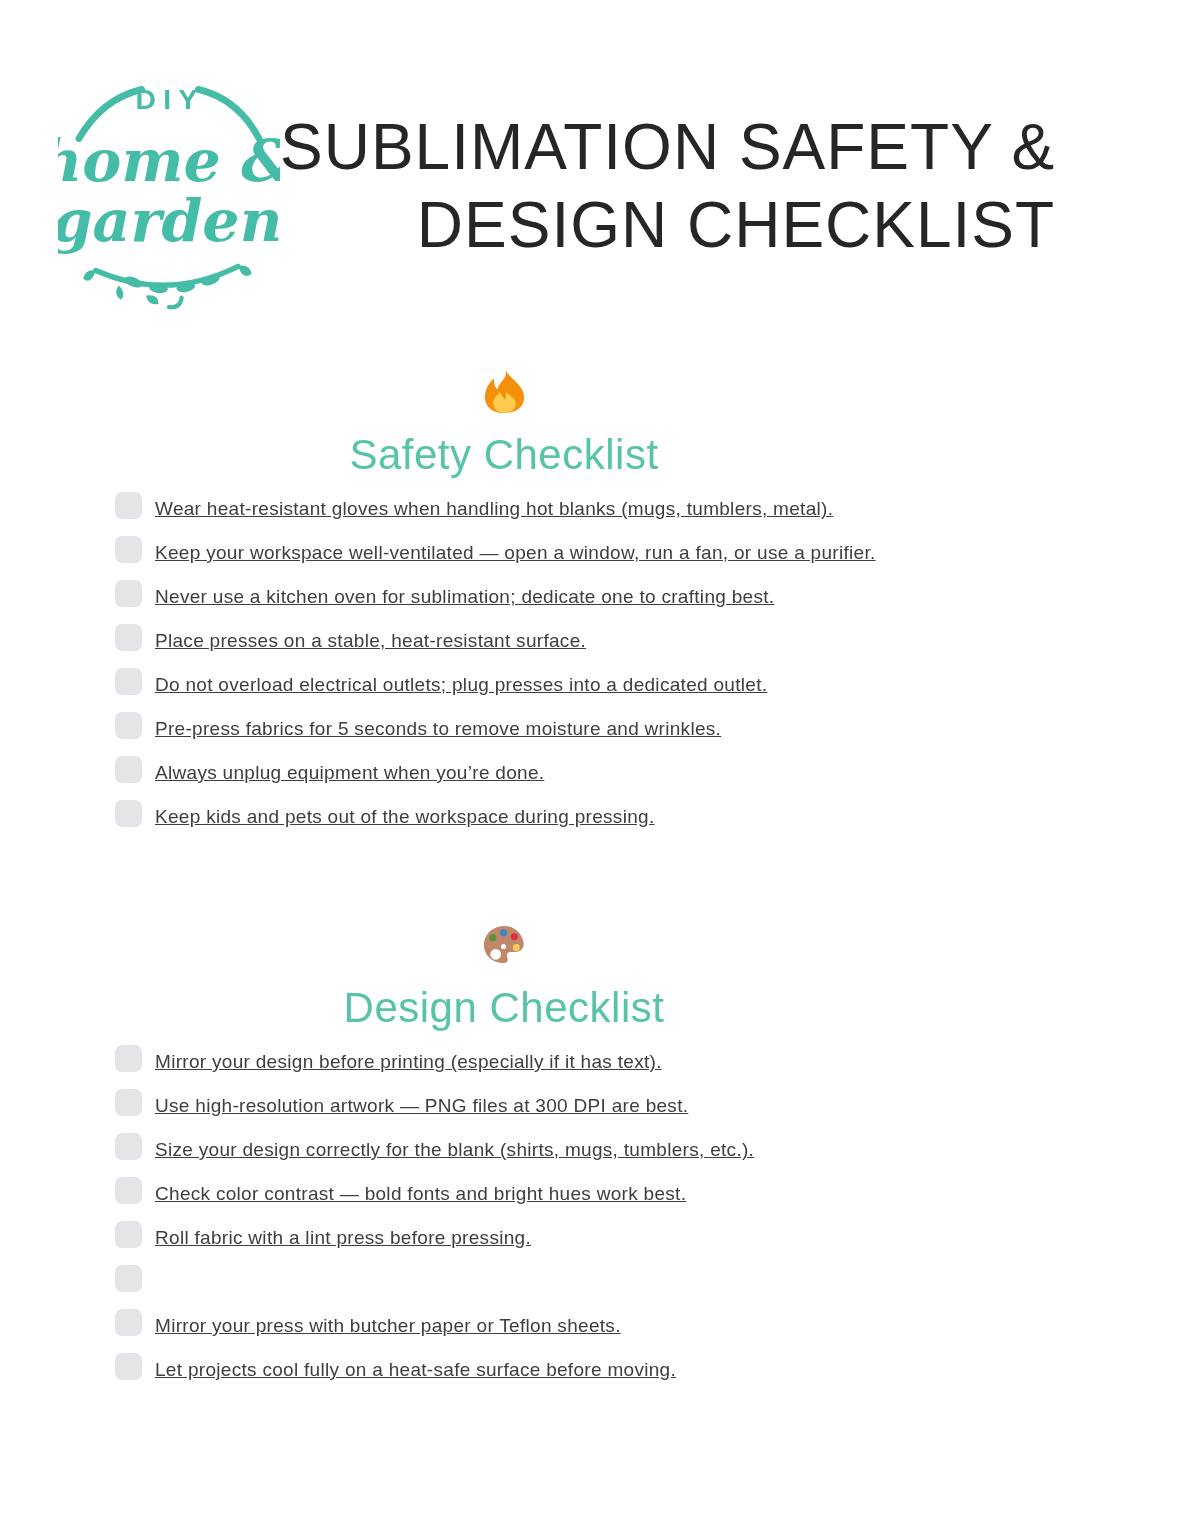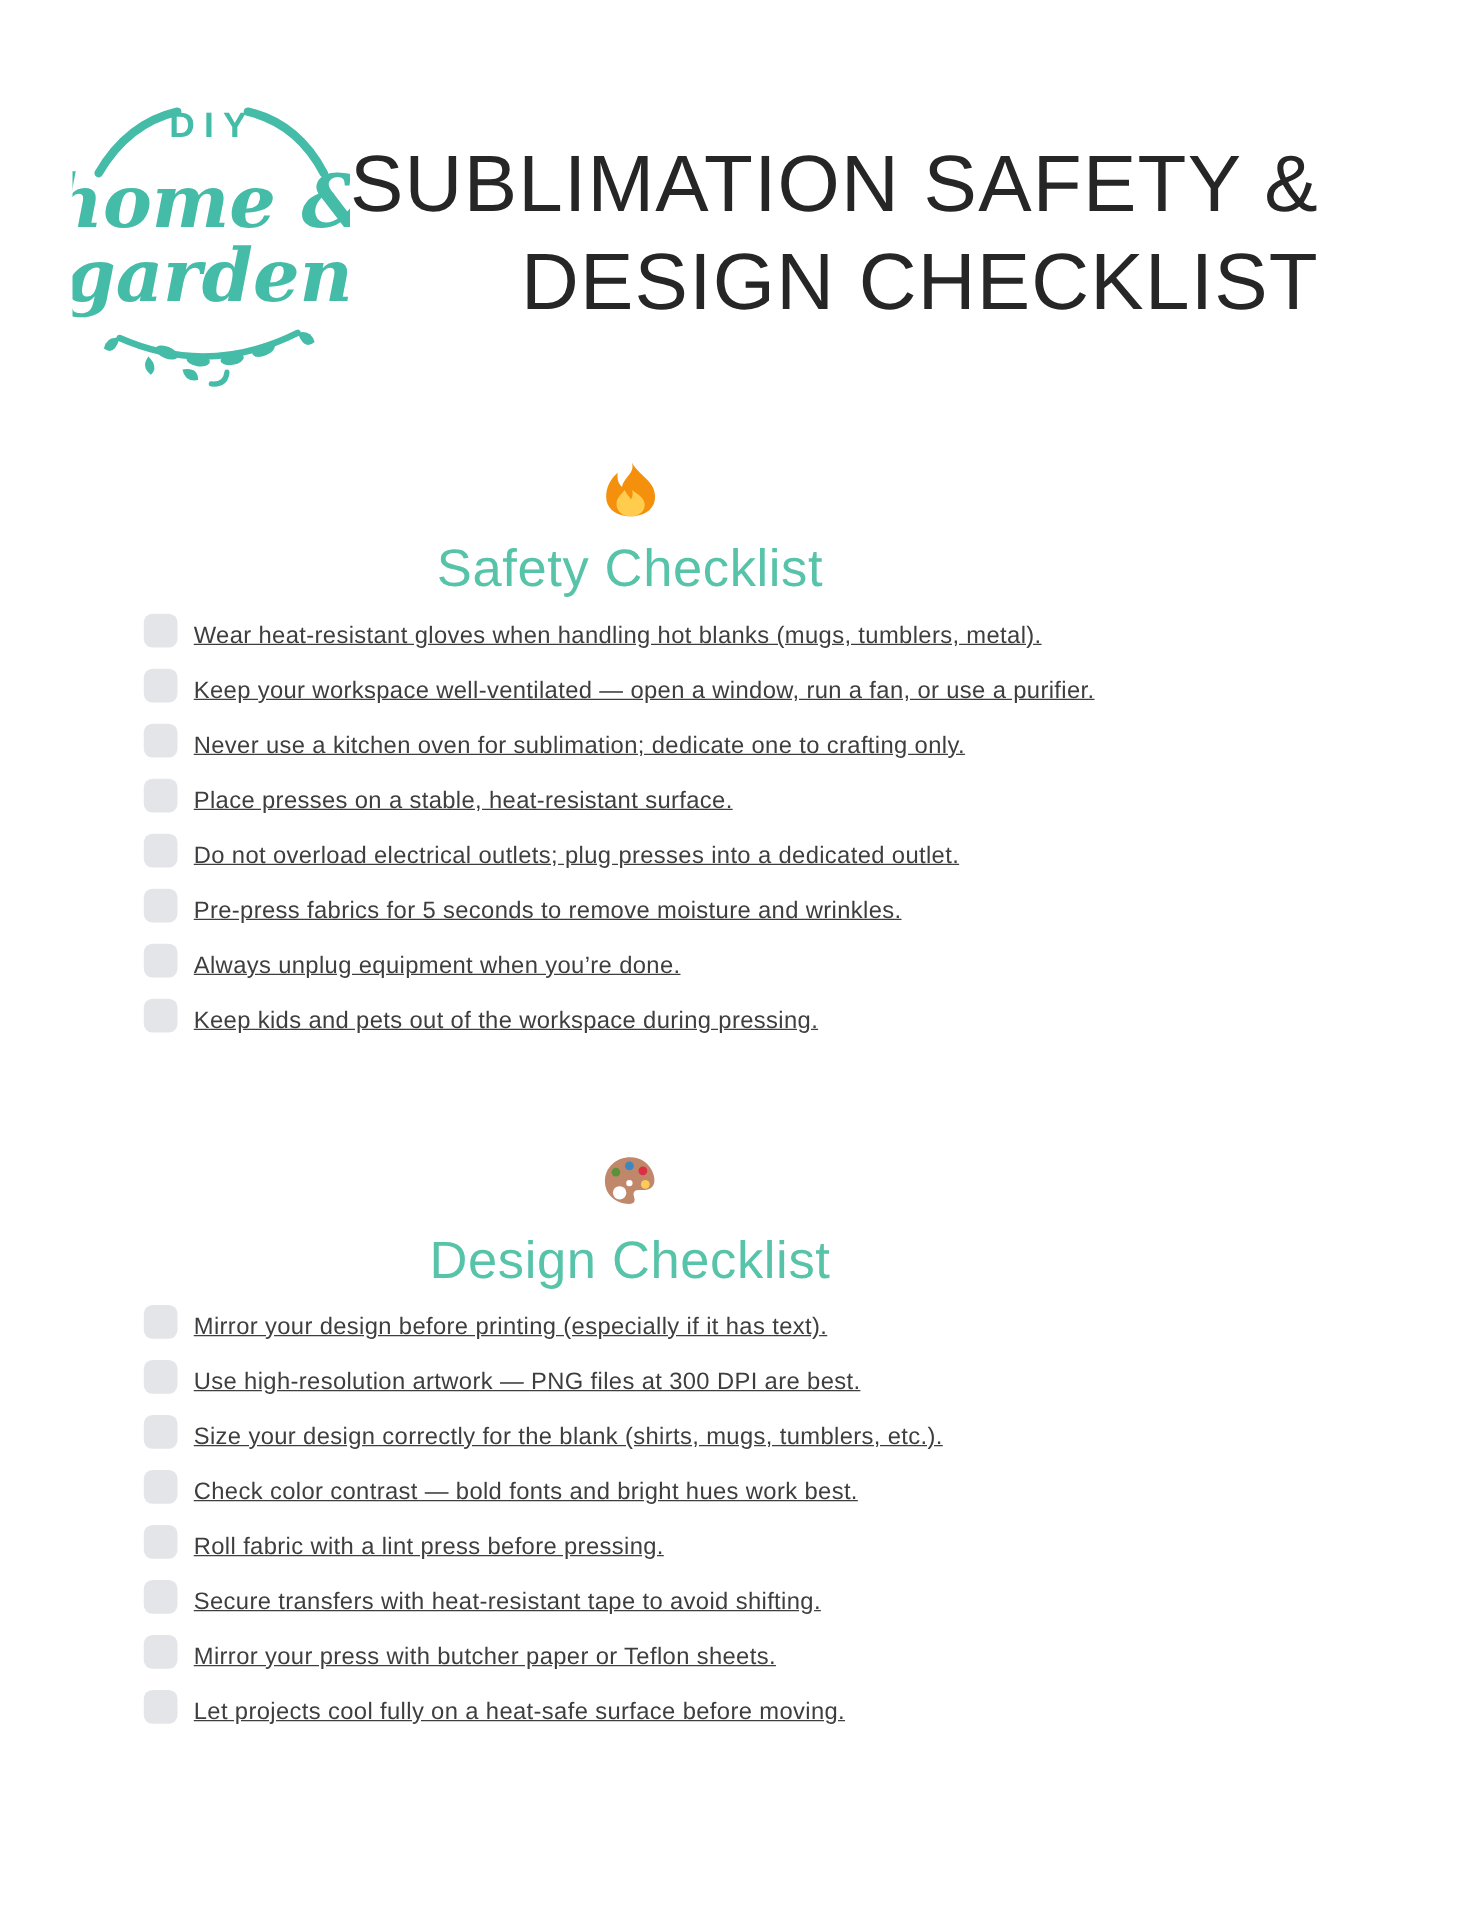--- a/index.html
+++ b/index.html
@@ -107,21 +107,21 @@
         <svg viewBox="0 0 48 48">
           <path d="M25 2 C28 11 18 14 17 22 C14.5 20 12.5 16 13.5 10.5 C7 16 4 23 4 30 C4 40.4 13 46 24 46 C35 46 44 40.4 44 30 C44 17 31 13 25 2 Z" style="fill:var(--flame_outer)"></path>
           <path d="M24 46 c-6.8 0 -11.5 -4.3 -11.5 -10 c0 -5 3.8 -7.8 6.8 -11.4 c1 3.6 3.7 4.6 4.7 7.6 c1.8 -2 2 -4.6 1.2 -7.6 c4.8 3.6 10.3 6.6 10.3 12 c0 5.5 -4.7 9.4 -11.5 9.4 z" style="fill:var(--flame_inner)"></path>
         </svg>
       </span>
       <span>Safety Checklist</span>
     </h2>
     <div class="items">
         <div class="item"><span class="checkbox"></span><span>Wear heat-resistant gloves when handling hot blanks (mugs, tumblers, metal).</span></div>
         <div class="item"><span class="checkbox"></span><span>Keep your workspace well-ventilated — open a window, run a fan, or use a purifier.</span></div>
-        <div class="item"><span class="checkbox"></span><span>Never use a kitchen oven for sublimation; dedicate one to crafting only.</span></div>
+        <div class="item"><span class="checkbox"></span><span>Never use a kitchen oven for sublimation; dedicate one to crafting best.</span></div>
         <div class="item"><span class="checkbox"></span><span>Place presses on a stable, heat-resistant surface.</span></div>
         <div class="item"><span class="checkbox"></span><span>Do not overload electrical outlets; plug presses into a dedicated outlet.</span></div>
         <div class="item"><span class="checkbox"></span><span>Pre-press fabrics for 5 seconds to remove moisture and wrinkles.</span></div>
         <div class="item"><span class="checkbox"></span><span>Always unplug equipment when you’re done.</span></div>
         <div class="item"><span class="checkbox"></span><span>Keep kids and pets out of the workspace during pressing.</span></div>
       </div>
   </section>
 
   <section class="section section-design">
     <h2 class="section-heading">
@@ -137,19 +137,19 @@
         </svg>
       </span>
       <span>Design Checklist</span>
     </h2>
     <div class="items">
         <div class="item"><span class="checkbox"></span><span>Mirror your design before printing (especially if it has text).</span></div>
         <div class="item"><span class="checkbox"></span><span>Use high-resolution artwork — PNG files at 300 DPI are best.</span></div>
         <div class="item"><span class="checkbox"></span><span>Size your design correctly for the blank (shirts, mugs, tumblers, etc.).</span></div>
         <div class="item"><span class="checkbox"></span><span>Check color contrast — bold fonts and bright hues work best.</span></div>
         <div class="item"><span class="checkbox"></span><span>Roll fabric with a lint press before pressing.</span></div>
-        <div class="item"><span class="checkbox"></span><span>Secure transfers with heat-resistant tape to avoid shifting.</span></div>
+        <div class="item"><span class="checkbox"></span></div>
         <div class="item"><span class="checkbox"></span><span>Mirror your press with butcher paper or Teflon sheets.</span></div>
         <div class="item"><span class="checkbox"></span><span>Let projects cool fully on a heat-safe surface before moving.</span></div>
       </div>
   </section>
 
 </div>
 
 </body></html>

